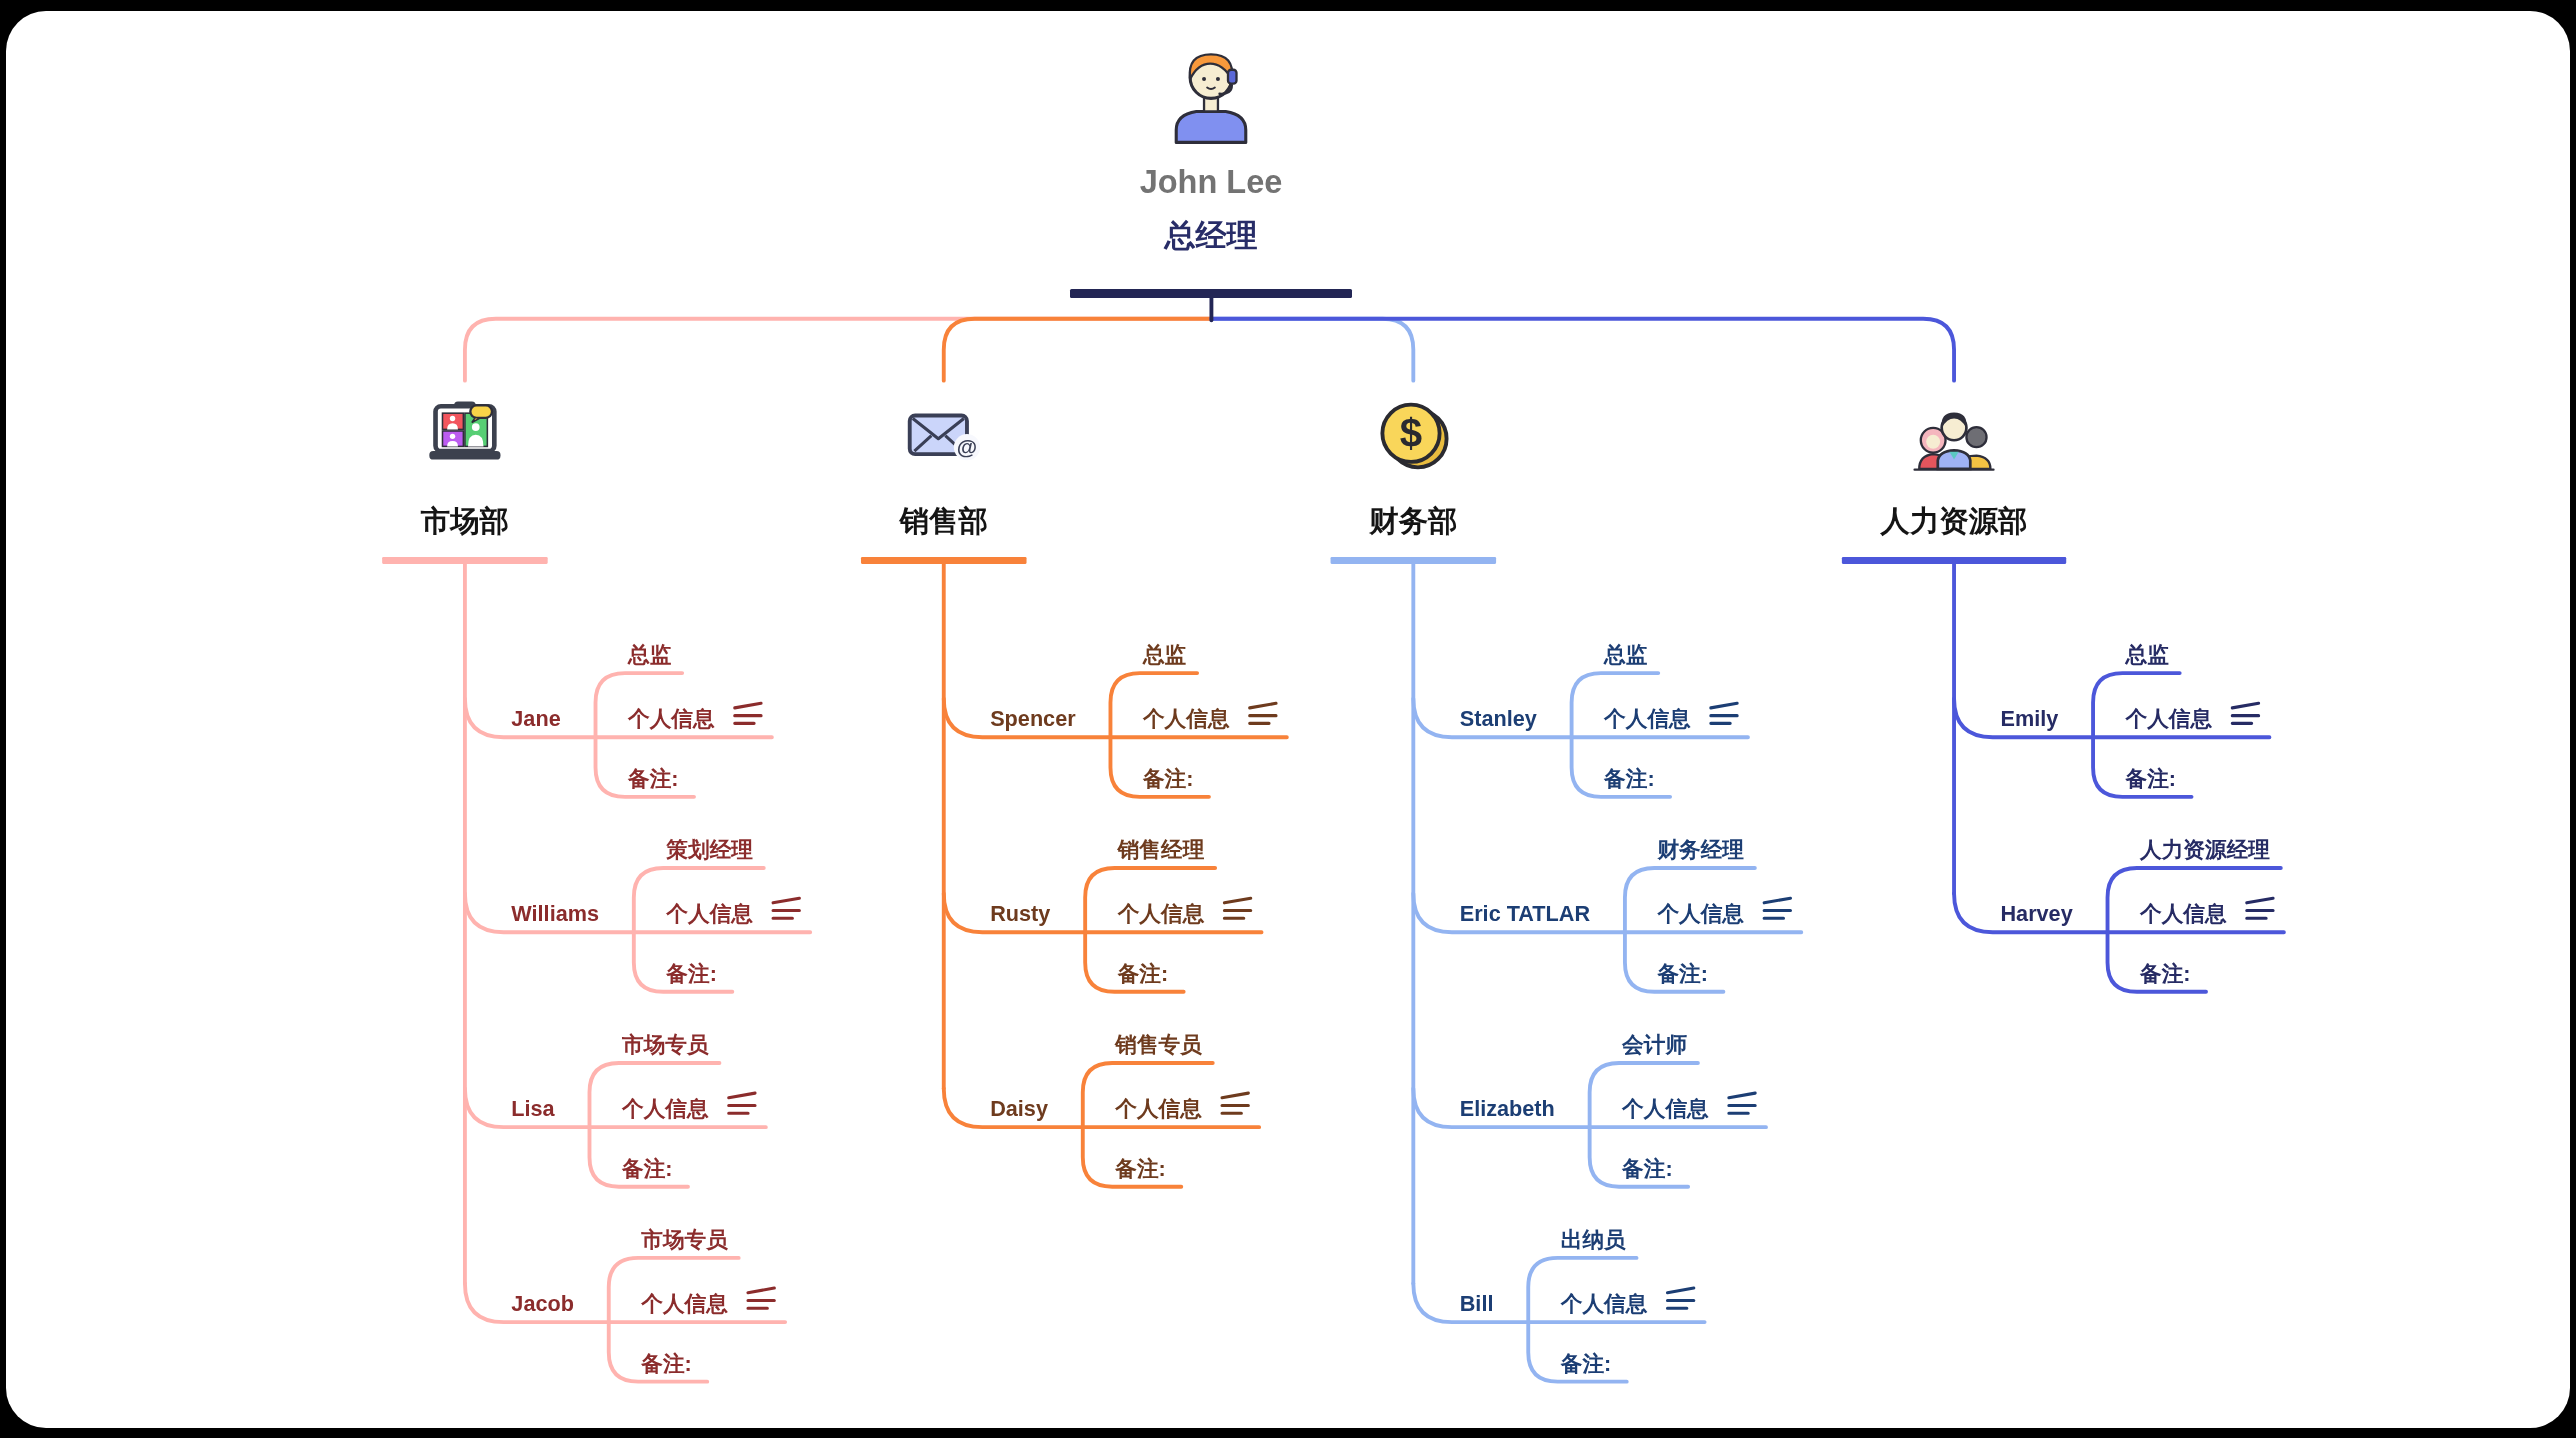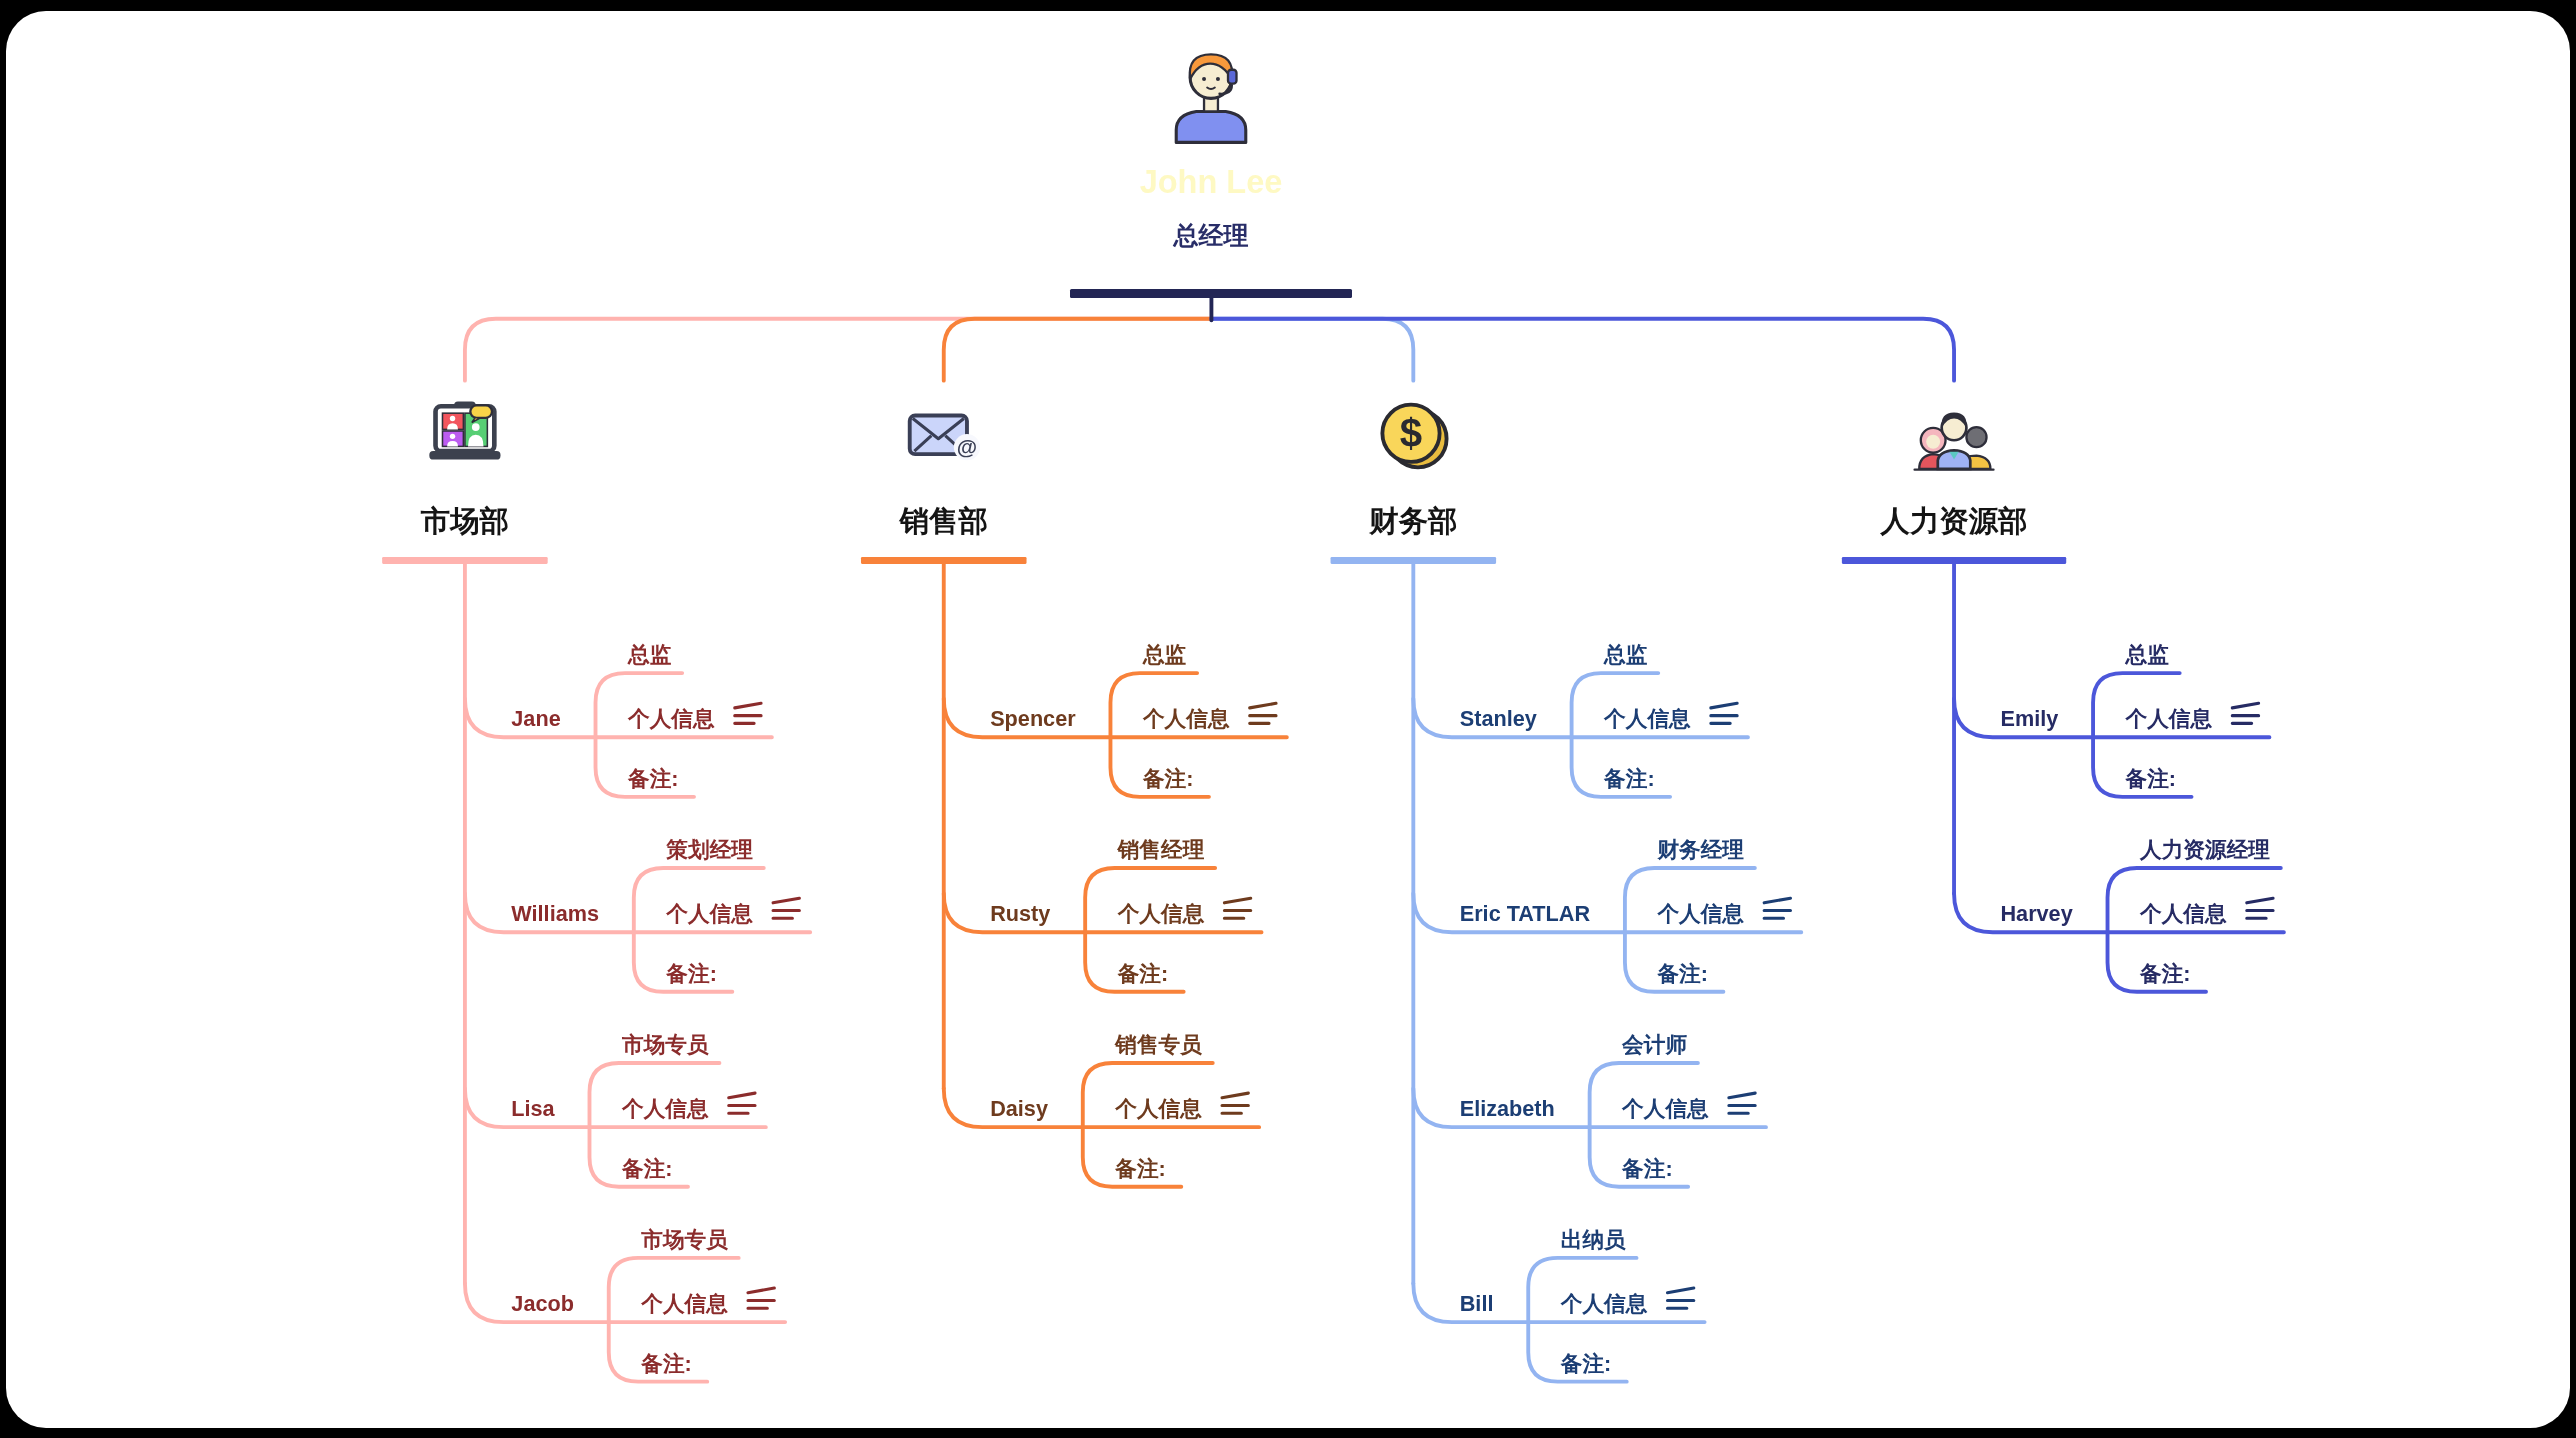--- a/index.html
+++ b/index.html
@@ -3,21 +3,21 @@
 <meta charset="utf-8">
 <style>
   html,body{margin:0;padding:0;background:#000;}
   #stage{position:relative;width:2576px;height:1439px;background:#000;overflow:hidden;
          font-family:"Liberation Sans", sans-serif;}
   #canvas{position:absolute;left:6.2px;top:10.8px;right:6.2px;bottom:10.8px;background:#fff;border-radius:40px;}
   #diagram{position:absolute;left:0;top:0;width:2576px;height:1439px;}
   #root-node{position:absolute;left:1010px;top:31px;width:402px;height:278px;text-align:center;}
   .root-avatar{position:absolute;left:50%;top:14px;transform:translateX(-50%);}
   .root-name{position:absolute;left:0;top:133px;width:100%;font-size:32.5px;font-weight:700;line-height:37px;}
-  .root-title{position:absolute;left:0;top:187px;width:100%;font-size:25px;font-weight:700;line-height:36px;font-family:Liberation Serif, serif;}
+  .root-title{position:absolute;left:0;top:187px;width:100%;font-size:31px;font-weight:700;line-height:36px;font-family:Liberation Serif, serif;}
   .root-underline{position:absolute;left:50%;top:258px;width:282px;height:8.5px;margin-left:-141px;border-radius:1.5px;}
 </style>
 </head>
 <body>
 
 <div id="stage">
   <div id="canvas"></div>
   <svg id="diagram" xmlns="http://www.w3.org/2000/svg" viewBox="0 0 3330 1860" width="2576" height="1439">
       <path d="M 1566,412 L 641,412 Q 601,412 601,452 L 601,492" fill="none" stroke="#FFB3AF" stroke-width="5" stroke-linecap="round"></path>
       <path d="M 1566,412 L 1787,412 Q 1827,412 1827,452 L 1827,492" fill="none" stroke="#93B4F1" stroke-width="5" stroke-linecap="round"></path>
@@ -177,19 +177,19 @@
         <path d="M46,66 h18 v20 h-18 z" fill="#F6EDD2" stroke="#2E2E3A" stroke-width="3"></path>
         <circle cx="55" cy="42" r="27" fill="#F6EDD2" stroke="#2E2E3A" stroke-width="4"></circle>
         <path d="M28,44 Q24,12 55,12 Q86,12 82,44 Q70,24 54,24 Q38,24 28,44 Z" fill="#F8993C" stroke="#2E2E3A" stroke-width="3" stroke-linejoin="round"></path>
         <rect x="77" y="32" width="11" height="18" rx="4" fill="#5A68D8" stroke="#2E2E3A" stroke-width="3"></rect>
         <path d="M82,52 Q82,64 66,63" fill="none" stroke="#2E2E3A" stroke-width="3" stroke-linecap="round"></path>
         <circle cx="46" cy="44" r="2.6" fill="#2E2E3A"></circle>
         <circle cx="64" cy="44" r="2.6" fill="#2E2E3A"></circle>
         <path d="M50,55 Q55,59 60,55" fill="none" stroke="#2E2E3A" stroke-width="2.5" stroke-linecap="round"></path>
       </svg>
     </div>
-    <div class="root-name" style="color: #fef9c3;">John Lee</div>
+    <div class="root-name" style="color: #737373;">John Lee</div>
     <div class="root-title" style="color: rgb(40, 45, 104);">总经理</div>
     <div class="root-underline" style="background: rgb(35, 38, 85);"></div>
   </div>
 
 </div>
 
 
 </body></html>

